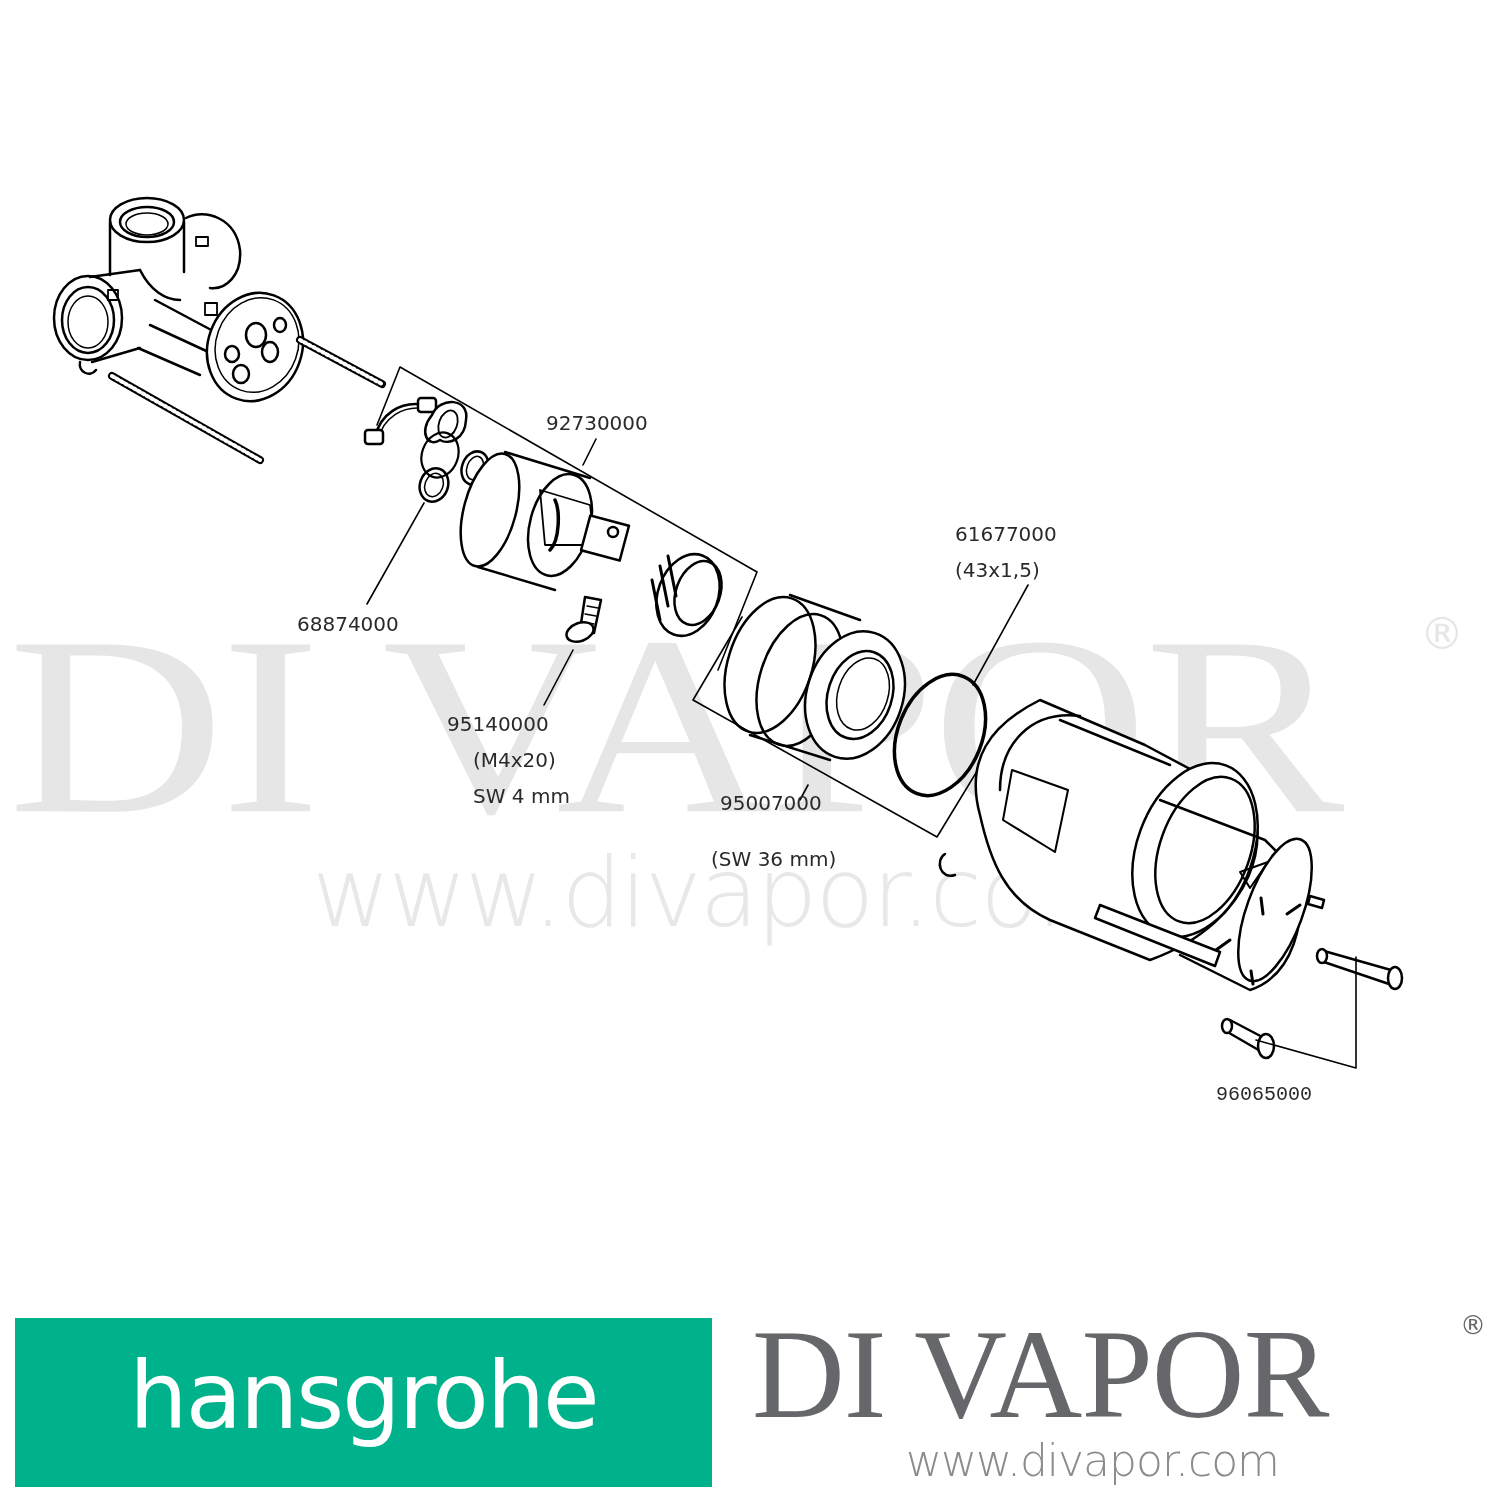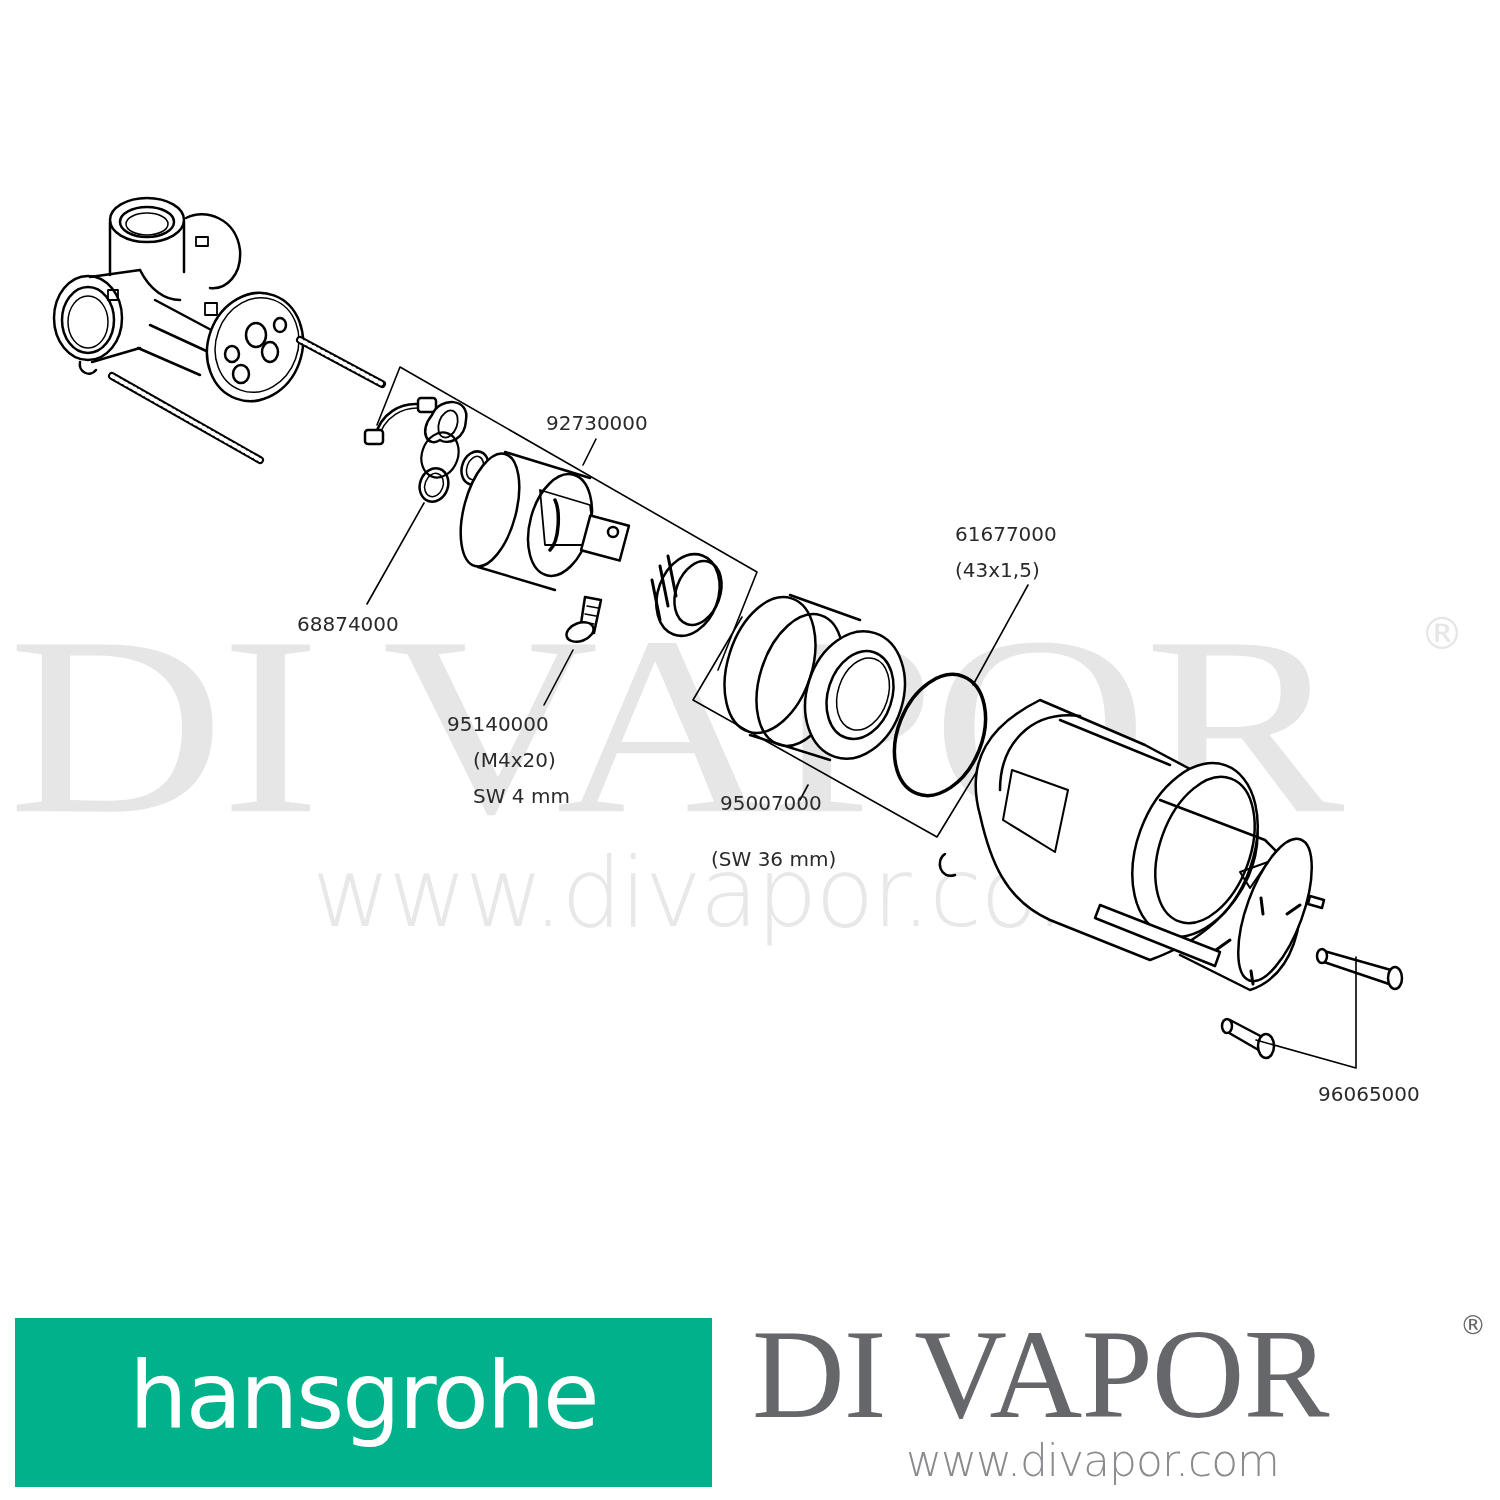--- a/index.html
+++ b/index.html
@@ -159,20 +159,20 @@
 
 <div class="lbl" style="left:546px;top:408px;">92730000</div>
 <div class="lbl" style="left:297px;top:609px;">68874000</div>
 <div class="lbl" style="left:447px;top:709px;">95140000</div>
 <div class="lbl" style="left:473px;top:745px;">(M4x20)</div>
 <div class="lbl" style="left:473px;top:781px;">SW 4 mm</div>
 <div class="lbl" style="left:720px;top:788px;">95007000</div>
 <div class="lbl" style="left:711px;top:844px;">(SW 36 mm)</div>
 <div class="lbl" style="left:955px;top:519px;">61677000</div>
 <div class="lbl" style="left:955px;top:555px;">(43x1,5)</div>
-<div class="lbl" style="left:1318px;top:1079px;">96065000</div>
+<div class="lbl" style="left:1216px;top:1079px;font-family:Liberation Mono, monospace;">96065000</div>
 
 <div class="brand-box">
   <span class="brand-text">hansgrohe</span>
 </div>
 <div class="dv-logo">DI VAPOR</div>
 <div class="dv-reg">®</div>
 <div class="dv-url">www.divapor.com</div>
 
 </body></html>

